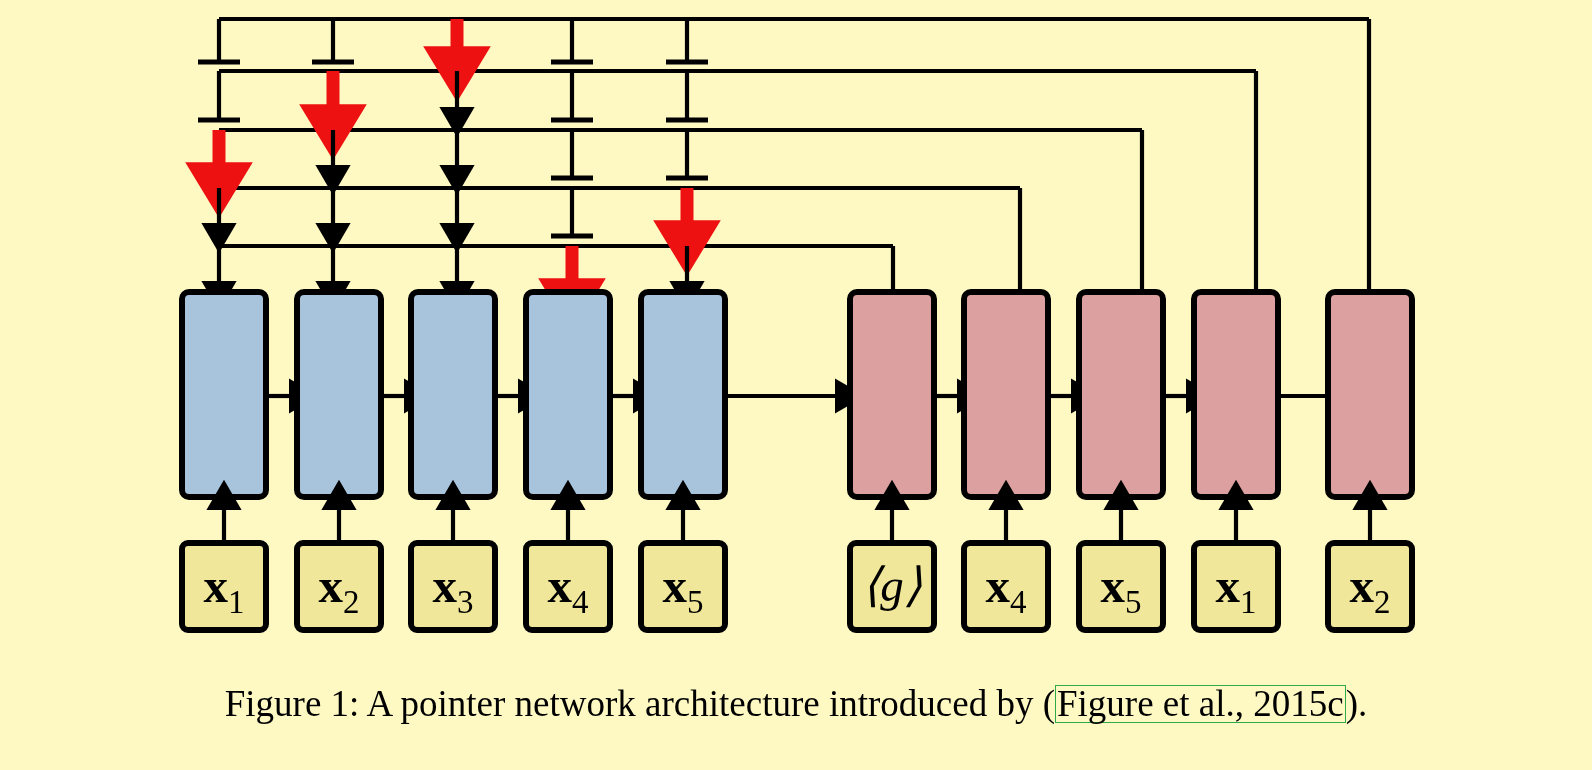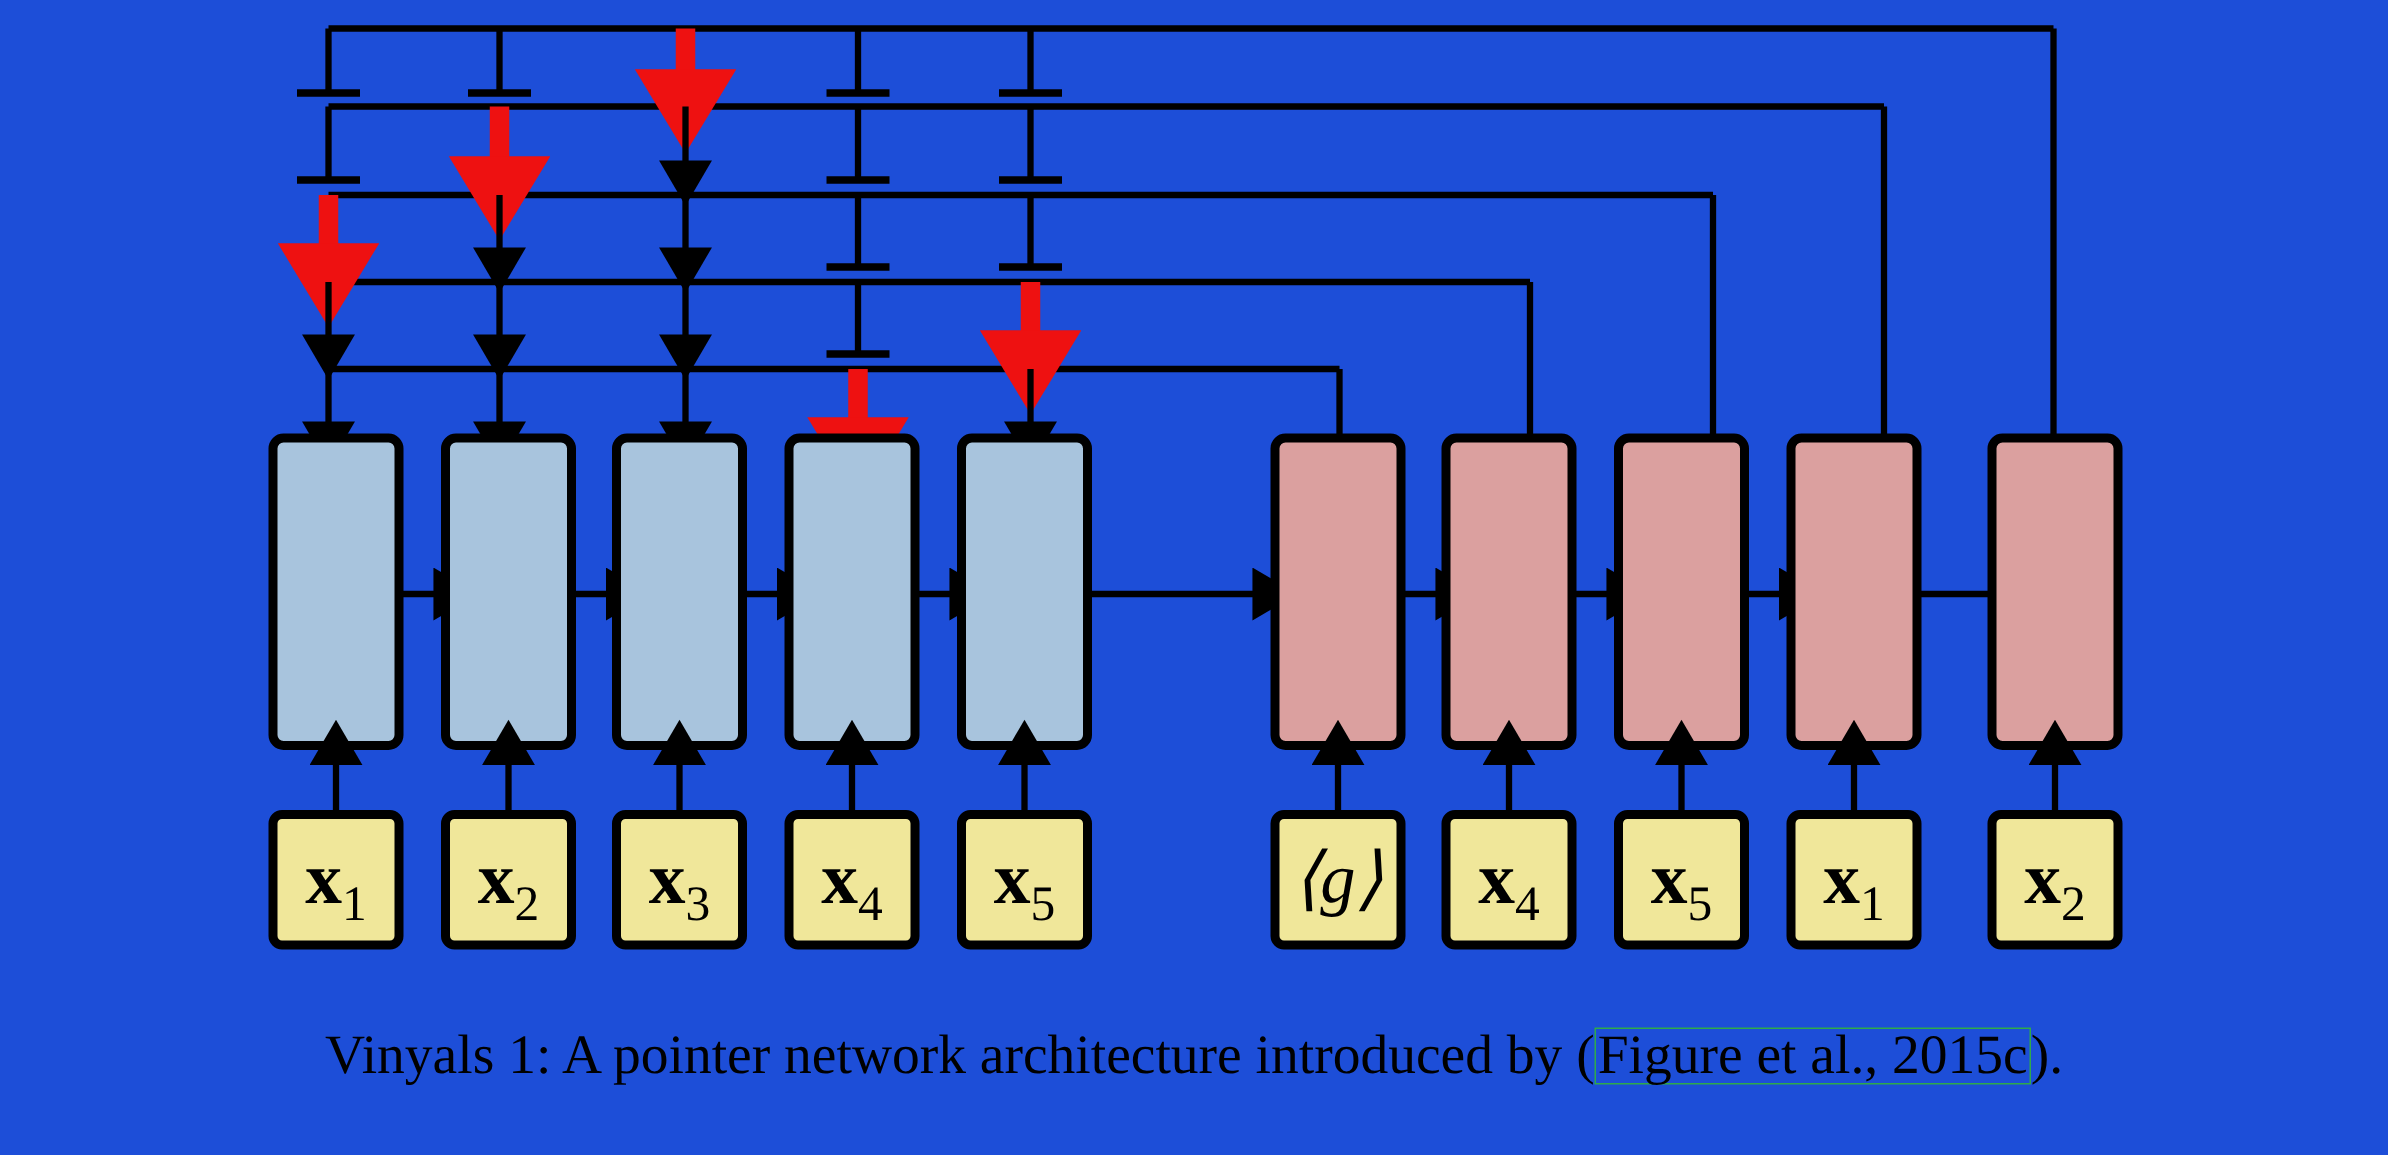--- a/index.html
+++ b/index.html
@@ -10,21 +10,21 @@
   body {
     width: 1592px;
     height: 770px;
     font-family: "Liberation Serif", serif;
     overflow: hidden;
   }
   #figure-root {
     position: relative;
     width: 1592px;
     height: 770px;
-    background: #1d4ed8;
+    background: #fef9c3;
   }
   #diagram-svg {
     position: absolute;
     left: 0;
     top: 0;
     width: 1592px;
     height: 660px;
     display: block;
   }
   .caption-wrap {
@@ -294,16 +294,16 @@
         <rect x="1328" y="543" width="84" height="87" rx="6" ry="6" fill="#f0e79a" stroke="#000" stroke-width="6"></rect>
         <text x="1370" y="602" text-anchor="middle" font-family="'Liberation Serif', serif" font-size="49" font-weight="bold" fill="#000">
           <tspan>x</tspan><tspan font-size="33" font-weight="400" dy="11">2</tspan>
         </text>
       </g>
     </g>
   </svg>
 
   <div class="caption-wrap">
 
-    <div class="caption"><span>Vinyals 1: A pointer network architecture introduced by (</span><span class="cite-link">Figure et al., 2015c</span><span>).</span></div>
+    <div class="caption"><span>Figure 1: A pointer network architecture introduced by (</span><span class="cite-link">Figure et al., 2015c</span><span>).</span></div>
   </div>
 
 </div>
 
 </body></html>

